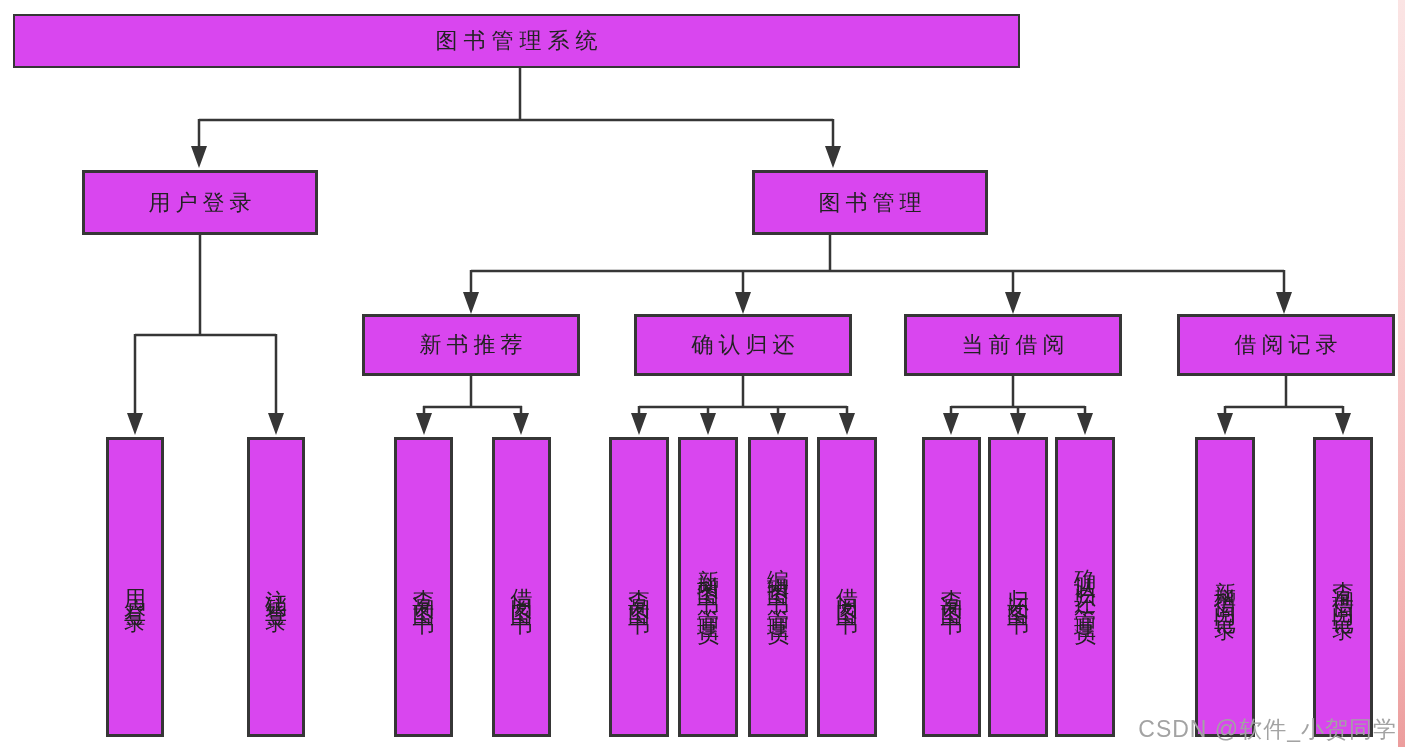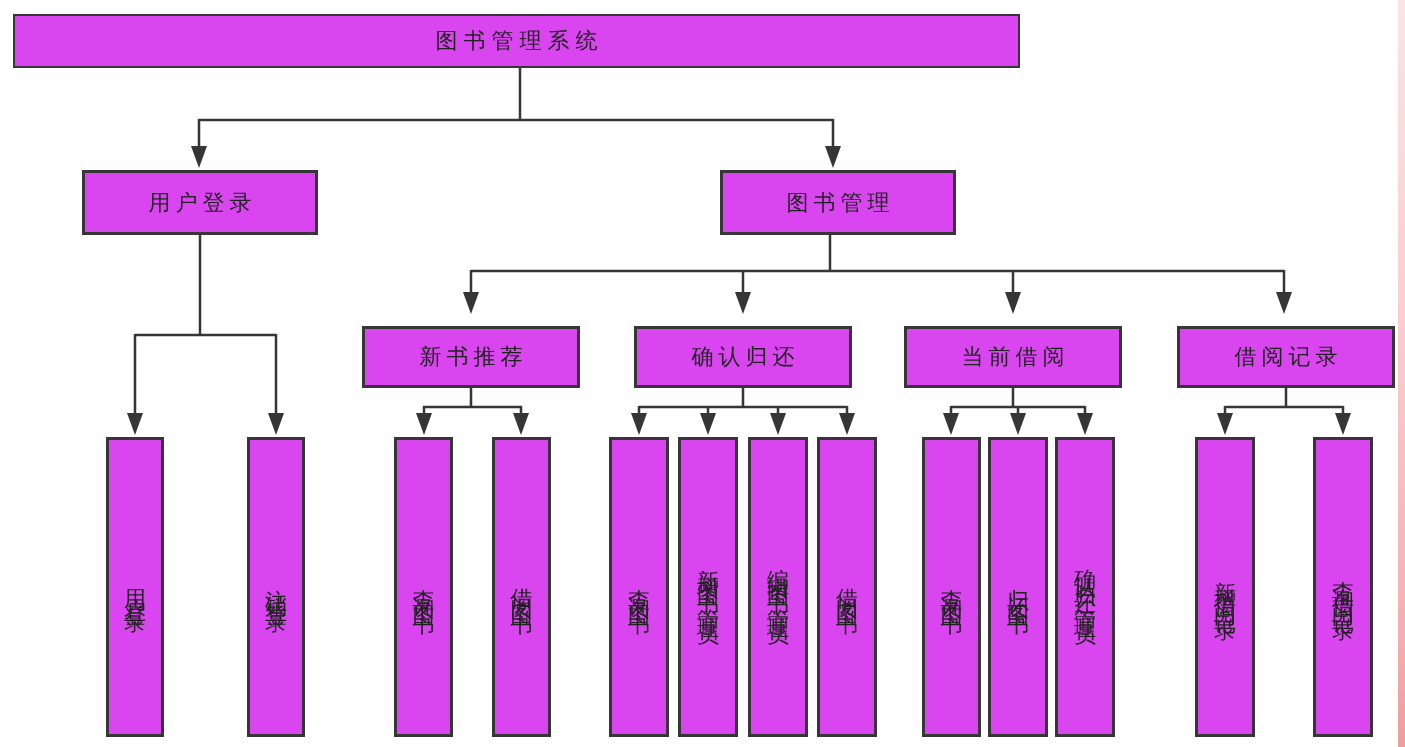--- a/index.html
+++ b/index.html
@@ -31,21 +31,21 @@
   .node-root {
     left: 13px; top: 14px; width: 1007px; height: 54px;
     border-width: 2px;
     font-size: 22px; letter-spacing: 6px; padding-left: 6px;
   }
   .node-l2 {
     top: 170px; width: 236px; height: 65px;
     font-size: 22px; letter-spacing: 5px; padding-left: 5px;
   }
   .node-l3 {
-    top: 326px; width: 218px; height: 62px;
+    top: 314px; width: 218px; height: 62px;
     font-size: 22px; letter-spacing: 5px; padding-left: 5px;
   }
   .node-leaf {
     top: 437px; height: 300px;
   }
   .vtext {
     writing-mode: vertical-rl;
     text-orientation: mixed;
     font-size: 22px;
     letter-spacing: 8px;
@@ -105,21 +105,21 @@
       M943 413 L959 413 L951 435 Z
       M1010 413 L1026 413 L1018 435 Z
       M1077 413 L1093 413 L1085 435 Z
       M1217 413 L1233 413 L1225 435 Z
       M1335 413 L1351 413 L1343 435 Z"></path>
   </svg>
 
   <div class="node node-root">图书管理系统</div>
 
   <div class="node node-l2" style="left:82px;">用户登录</div>
-  <div class="node node-l2" style="left:720px;">图书管理</div>
+  <div class="node node-l2" style="left:752px;">图书管理</div>
 
   <div class="node node-l3" style="left:362px;">新书推荐</div>
   <div class="node node-l3" style="left:634px;">确认归还</div>
   <div class="node node-l3" style="left:904px;">当前借阅</div>
   <div class="node node-l3" style="left:1177px;">借阅记录</div>
 
   <div class="node node-leaf" style="left:106px;width:58px;">
     <span class="vtext">用户登录</span>
   </div>
   <div class="node node-leaf" style="left:247px;width:58px;">
@@ -158,14 +158,15 @@
 
   <div class="node node-leaf" style="left:1195px;width:60px;">
     <span class="vtext">新增借阅记录</span>
   </div>
   <div class="node node-leaf" style="left:1313px;width:60px;">
     <span class="vtext">查询借阅记录</span>
   </div>
 
   <div id="edge-strip"></div>
 
+  <div id="watermark">CSDN @软件_小贺同学</div>
 
 </div>
 
 </body></html>

